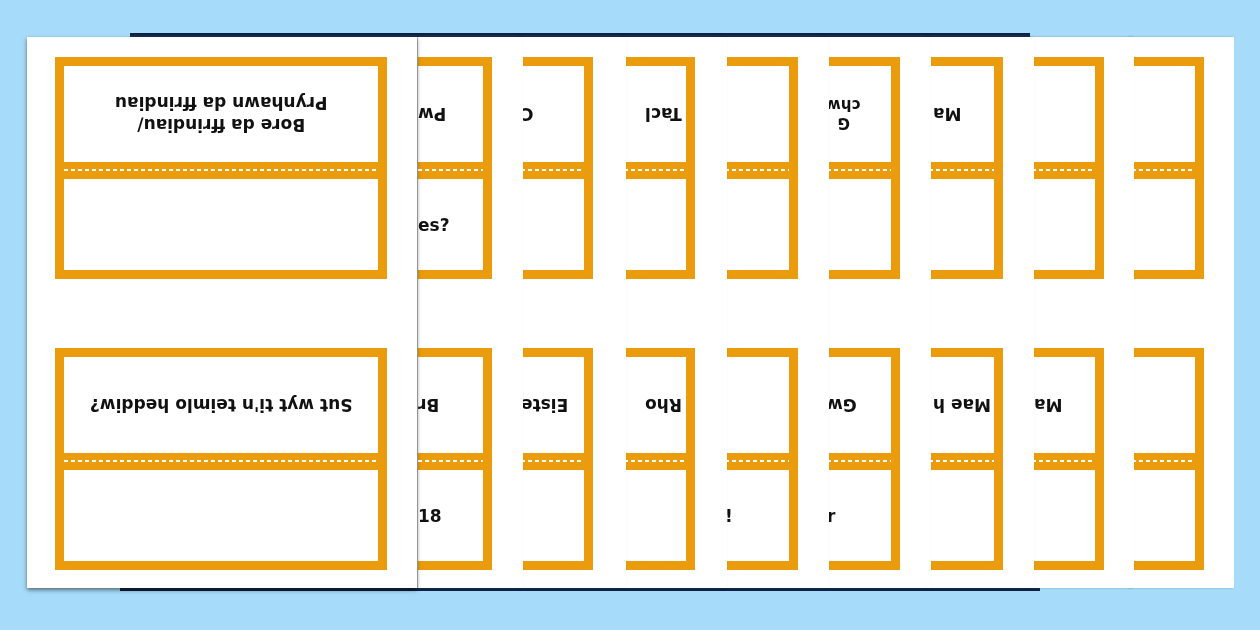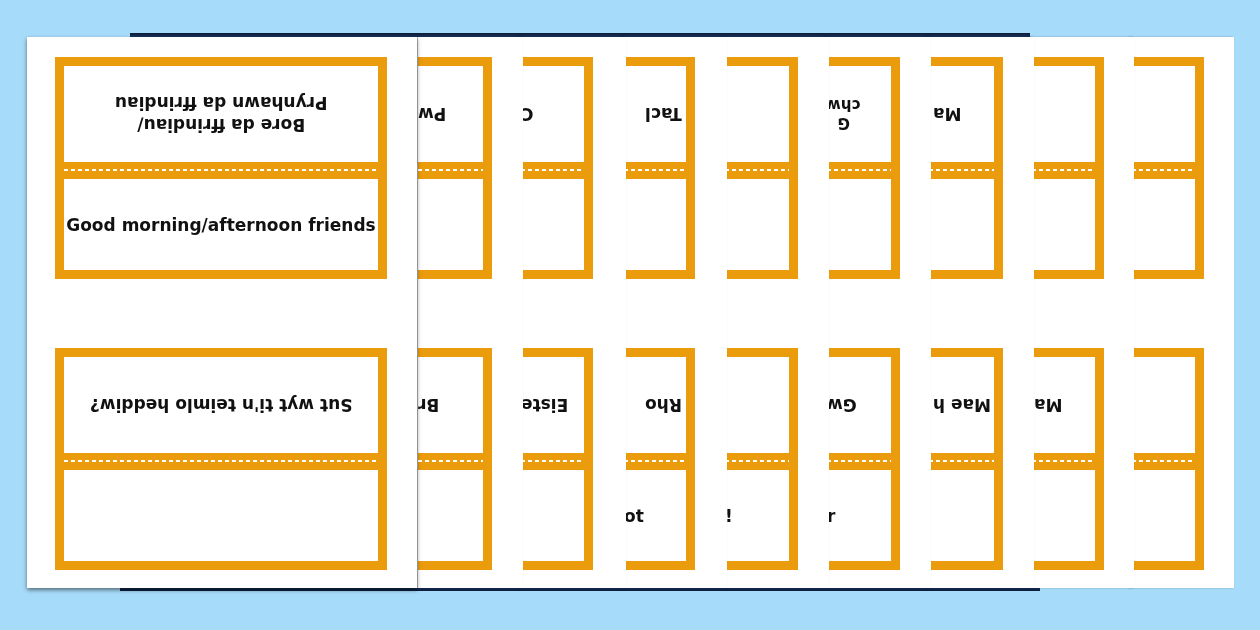--- a/index.html
+++ b/index.html
@@ -176,23 +176,20 @@
     <div class="divider"></div>
     <div class="half bottom">
         <span class="txt"></span>
       </div>
   </div>
   <div class="card" style="left:0;top:311px;width:71px;height:222px;border-left:none;">
     <div class="half top" style="justify-content:flex-end;padding-right:4px;">
         <span class="txt flip">Rho</span>
       </div>
     <div class="divider"></div>
-    <div class="half bottom" style="justify-content:flex-start;">
-        <span class="txt">ot</span>
-      </div>
   </div>
 </div>
 
 <div class="sheet back" style="left:518px;width:105px;z-index:8;">
   <div class="card" style="left:0;top:20px;width:72px;height:222px;border-left:none;">
     <div class="half top" style="justify-content:flex-start;">
         <span class="txt flip">C</span>
       </div>
     <div class="divider"></div>
     <div class="half bottom">
@@ -209,39 +206,42 @@
       </div>
   </div>
 </div>
 
 <div class="sheet back" style="left:415px;width:105px;z-index:9;">
   <div class="card" style="left:0;top:20px;width:74px;height:222px;border-left:none;">
     <div class="half top" style="justify-content:flex-start;">
         <span class="txt flip">Pw</span>
       </div>
     <div class="divider"></div>
+    <div class="half bottom" style="justify-content:flex-start;">
+        <span class="txt">es?</span>
+      </div>
   </div>
   <div class="card" style="left:0;top:311px;width:74px;height:222px;border-left:none;">
     <div class="half top" style="justify-content:flex-start;">
         <span class="txt flip">Br</span>
       </div>
     <div class="divider"></div>
+    <div class="half bottom" style="justify-content:flex-start;">
+        <span class="txt">18</span>
+      </div>
   </div>
 </div>
 
 <div class="sheet front">
   <div class="card" style="left:28px;top:20px;width:332px;height:222px;">
     <div class="half top">
         <span class="txt flip" style="white-space:pre;">Bore da ffrindiau/
 Prynhawn da ffrindiau</span>
       </div>
     <div class="divider"></div>
-    <div class="half bottom">
-        <span class="txt">Good morning/afternoon friends</span>
-      </div>
   </div>
   <div class="card" style="left:28px;top:311px;width:332px;height:222px;">
     <div class="half top">
         <span class="txt flip">Sut wyt ti'n teimlo heddiw?</span>
       </div>
     <div class="divider"></div>
   </div>
 </div>
 
 </body></html>

